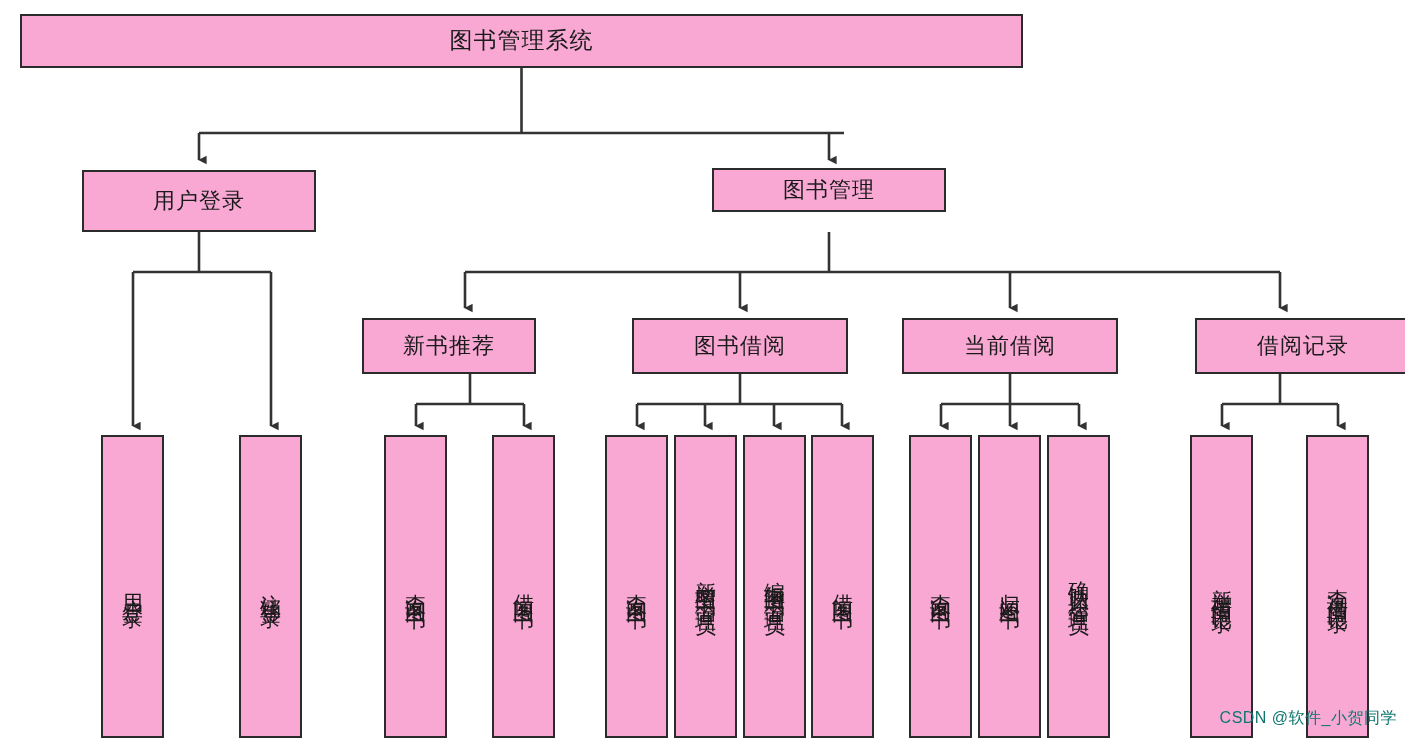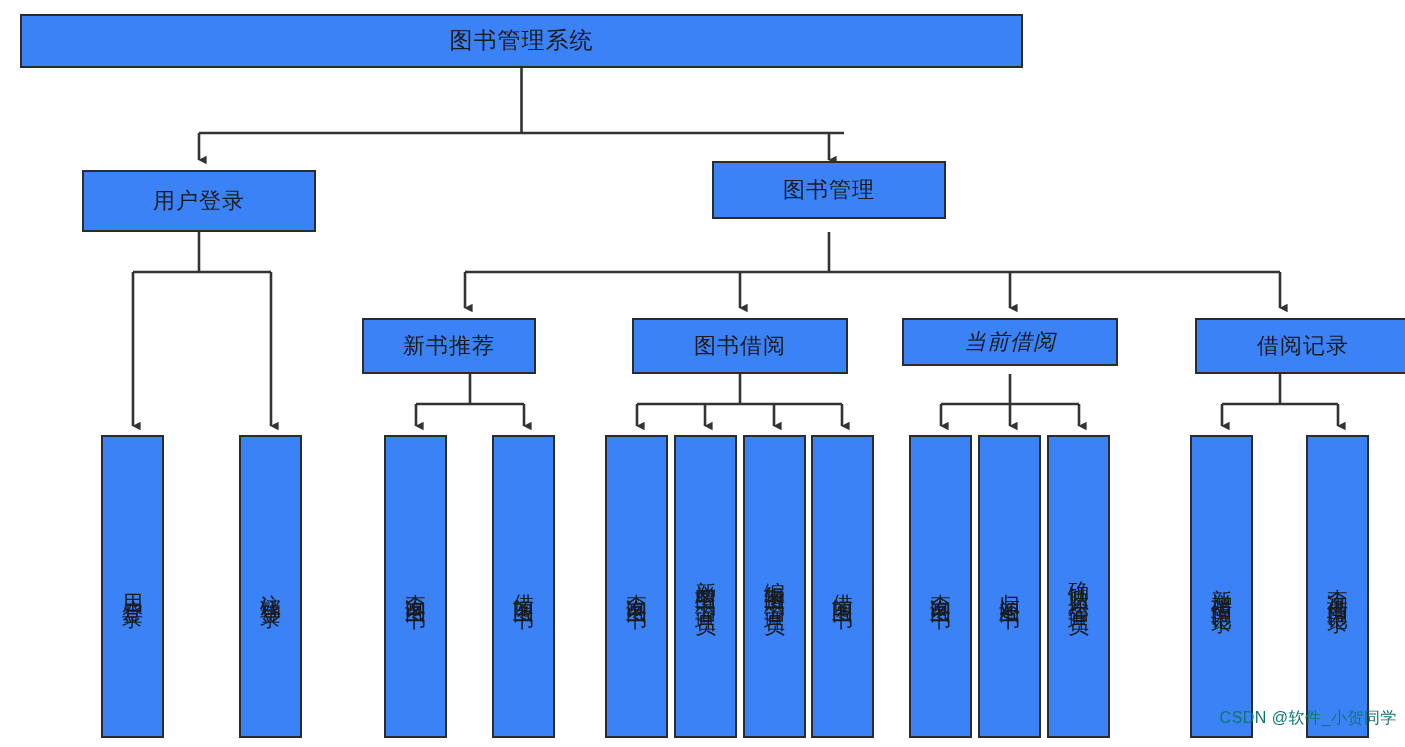--- a/index.html
+++ b/index.html
@@ -21,21 +21,21 @@
     position: absolute;
     left: 0;
     top: 0;
     width: 1405px;
     height: 747px;
     pointer-events: none;
   }
   .node {
     position: absolute;
     box-sizing: border-box;
-    background: #3b82f6;
+    background: #f9a8d4;
     border: 2.5px solid #2b2b2b;
     display: flex;
     align-items: center;
     justify-content: center;
     color: #1a1a1a;
   }
   .node.horiz {
     font-size: 22px;
     letter-spacing: 1px;
     line-height: 1.2;
@@ -123,31 +123,31 @@
     </g>
   </svg>
 
   <div class="node horiz root" style="left:20px; top:14px; width:1003px; height:54px;">
     <span>图书管理系统</span>
   </div>
 
   <div class="node horiz" style="left:82px; top:170px; width:234px; height:62px;">
     <span>用户登录</span>
   </div>
-  <div class="node horiz" style="left:712px; top:161px; width:234px; height:58px;">
+  <div class="node horiz" style="left:712px; top:168px; width:234px; height:44px;">
     <span>图书管理</span>
   </div>
 
   <div class="node horiz" style="left:362px; top:318px; width:174px; height:56px;">
     <span>新书推荐</span>
   </div>
   <div class="node horiz" style="left:632px; top:318px; width:216px; height:56px;">
     <span>图书借阅</span>
   </div>
-  <div class="node horiz" style="left:902px; top:318px; width:216px; height:48px;font-style:italic;">
+  <div class="node horiz" style="left:902px; top:318px; width:216px; height:56px;">
     <span>当前借阅</span>
   </div>
   <div class="node horiz" style="left:1172px; top:318px; width:216px; height:56px;margin-left:23px;">
     <span>借阅记录</span>
   </div>
 
   <div class="node leaf" style="left:101px; top:435px; width:63px; height:303px;">
     <span class="vtext">用户登录</span>
   </div>
   <div class="node leaf" style="left:239px; top:435px; width:63px; height:303px;">

